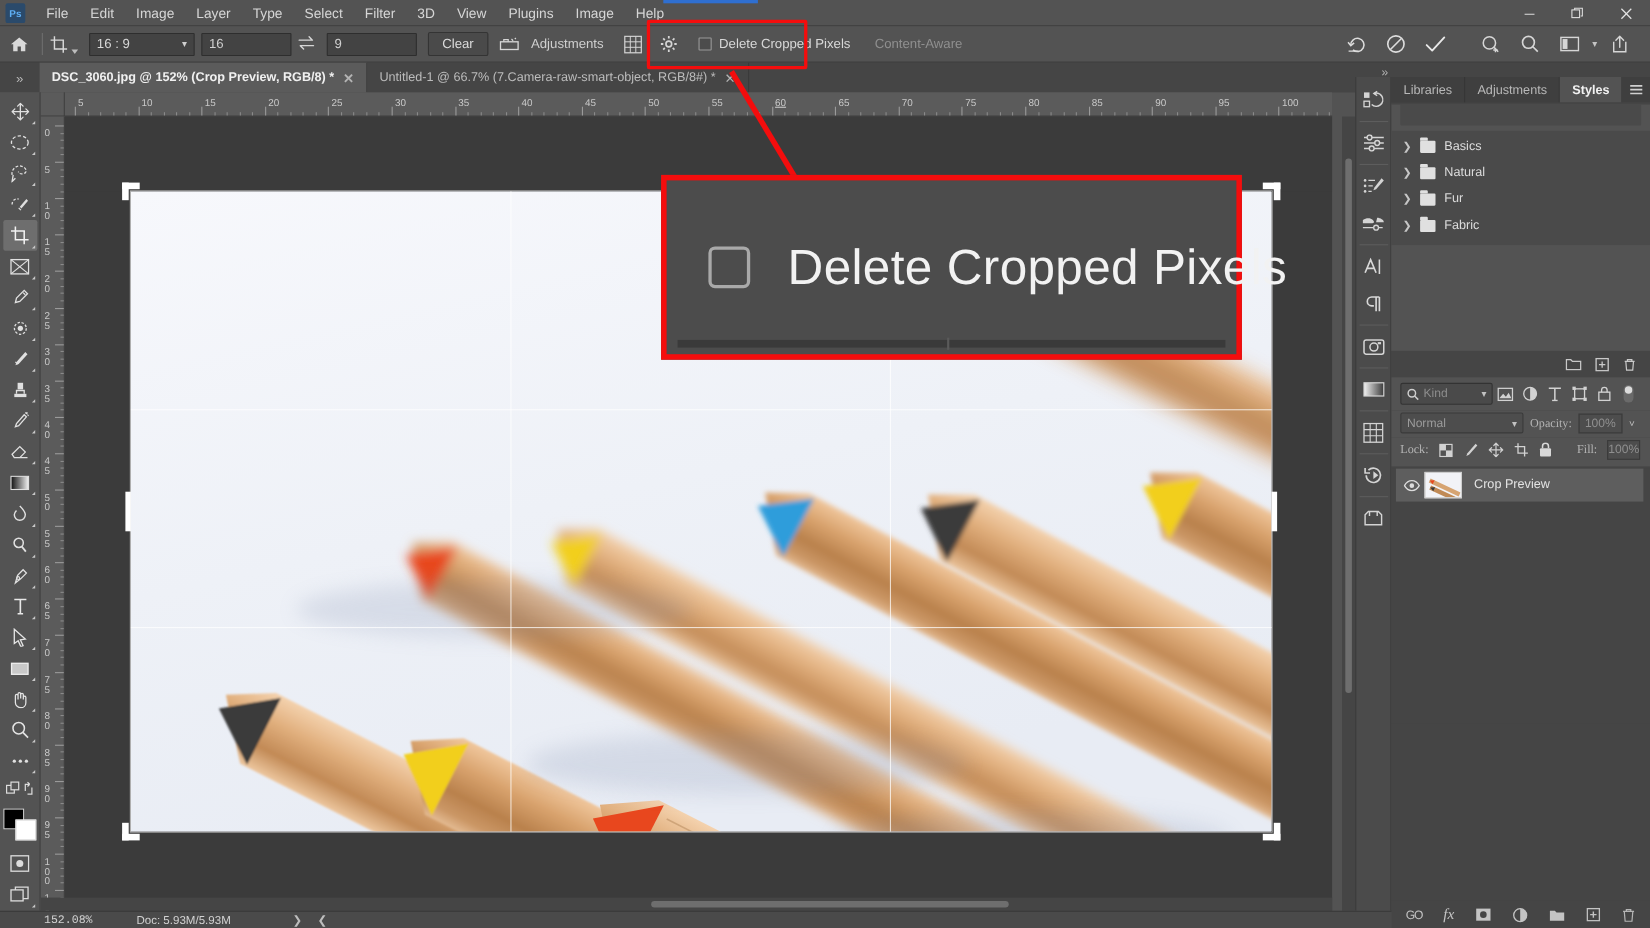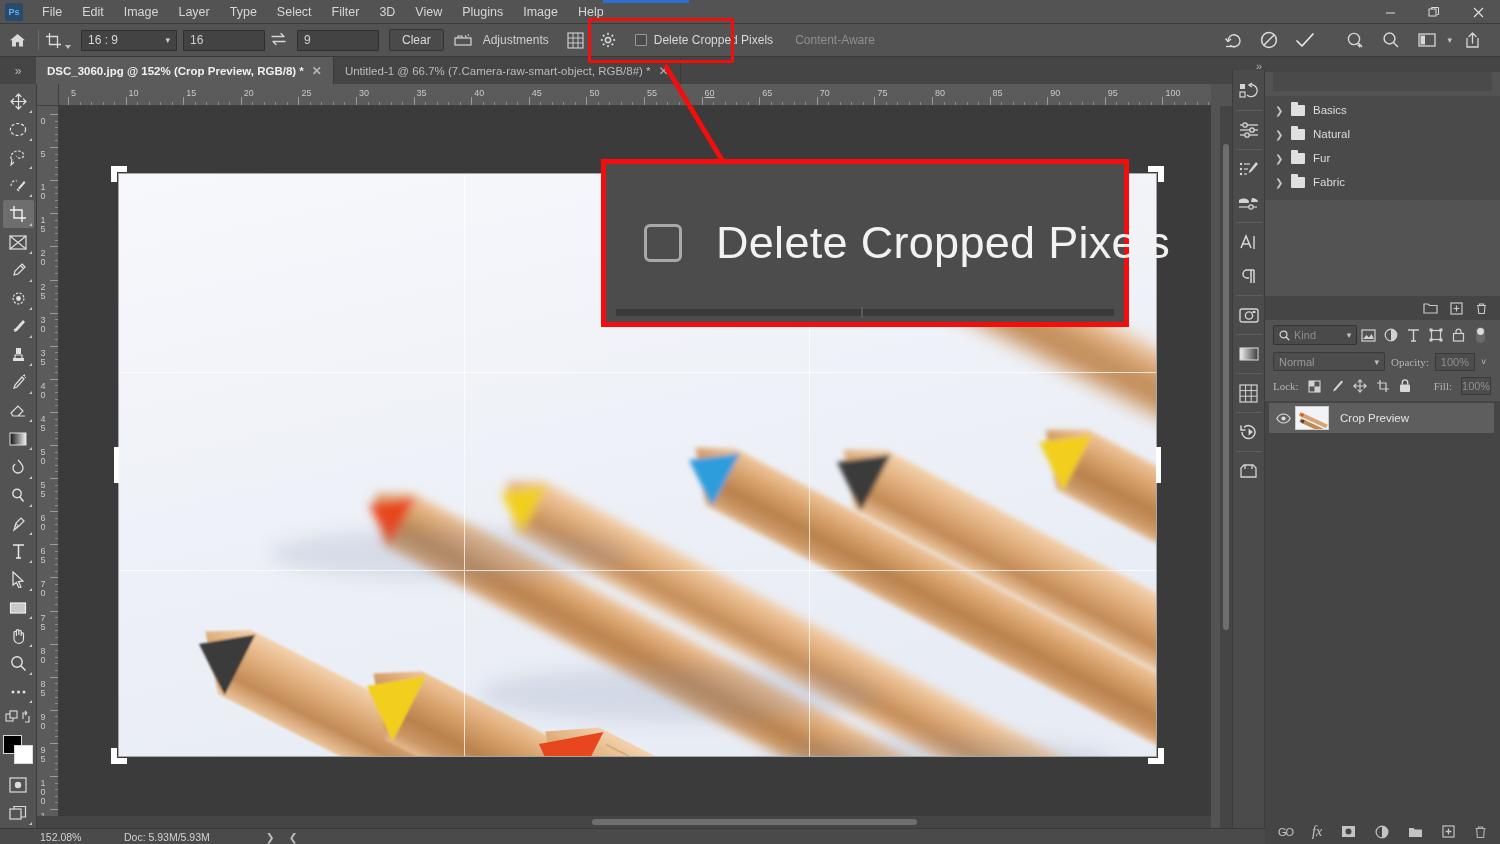--- a/index.html
+++ b/index.html
@@ -283,21 +283,21 @@
     display: flex; align-items: center; justify-content: center; gap: 19px;
   }
   .lf-icon { color: #c4c4c4; display: flex; align-items: center; font-size: 12px; }
 
   
   .statusbar {
     position: absolute; left: 0; bottom: 0; width: 1265px; height: 16px;
     background: #4a4a4a; display: flex; align-items: center; font-size: 10.5px; color: #d2d2d2;
     border-top: 1px solid #3a3a3a;
   }
-  .sb-zoom { width: 82px; padding-left: 40px; }
+  .sb-zoom { width: 82px; padding-left: 40px; font-family: Liberation Mono, monospace; }
   .sb-doc { padding-left: 42px; }
   .sb-arrow { padding-left: 56px; color: #bdbdbd; }
   .sb-arrow2 { padding-left: 14px; color: #bdbdbd; }
   
   .hscroll {
     position: absolute; left: 37px; bottom: 16px; width: 1174px; height: 12px; background: #454545;
   }
   .hscroll-thumb {
     position: absolute; left: 555px; top: 3px; width: 325px; height: 6px; background: #6e6e6e; border-radius: 3px;
   }
@@ -1200,20 +1200,34 @@
     <div class="rdock-item">
       <svg width="19" height="16" viewBox="0 0 19 16">
           <path d="M2 14V5l3-3h9l3 3v9z" fill="none" stroke="#d4d4d4" stroke-width="1.3"></path>
           <path d="M6 2v4M13 2v4" stroke="#d4d4d4" stroke-width="1.3"></path>
         </svg>
     </div>
   </div>
 
   <div class="panels">
 
+    <div class="panel-tabs">
+      <div class="ptab">Libraries</div>
+      <div class="ptab">Adjustments</div>
+      <div class="ptab active">Styles</div>
+      <div class="panel-menu">
+        <svg width="13" height="11" viewBox="0 0 13 11">
+            <g stroke="#d0d0d0" stroke-width="1.5">
+              <line x1="1" y1="2" x2="12" y2="2"></line>
+              <line x1="1" y1="5.5" x2="12" y2="5.5"></line>
+              <line x1="1" y1="9" x2="12" y2="9"></line>
+            </g>
+          </svg>
+      </div>
+    </div>
 
     <div class="panel-body">
       <div class="blank-row"></div>
 
       <div class="style-list">
         <div class="style-item">
           <span class="chev">❯</span>
           <span class="folder"></span>
           <span>Basics</span>
         </div>

